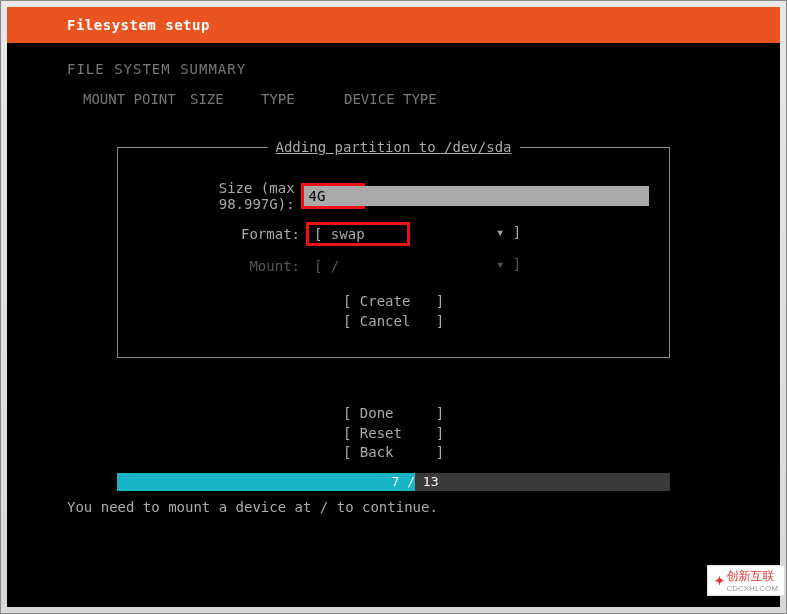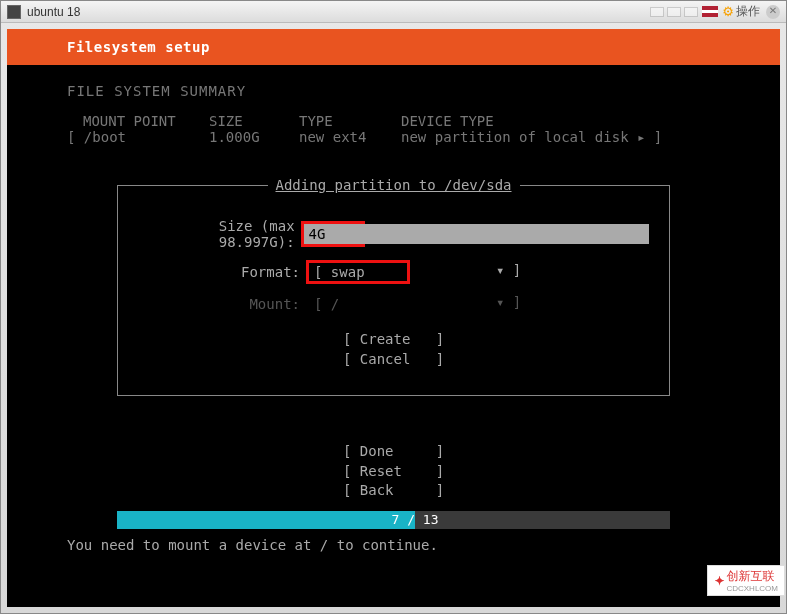--- a/index.html
+++ b/index.html
@@ -83,21 +83,21 @@
     padding: 18px 60px 4px 60px;
     color: #777;
   }
   .section-title {
     color: #777;
     letter-spacing: 1px;
     margin-bottom: 14px;
   }
   .table-header, .table-row {
     display: flex;
-    gap: 22px;
+    gap: 3px;
     white-space: pre;
   }
   .col-mount { width: 120px; }
   .col-size { width: 68px; }
   .col-type { width: 80px; }
   .col-devtype { flex: 1; }
 
   .dialog {
     border: 1px solid #888;
     margin: 40px 50px 0 50px;
@@ -206,54 +206,36 @@
     font-size: 8px;
     color: #999;
     display: block;
     line-height: 1;
   }
 </style>
 </head>
 <body>
 
 <div class="window-frame">
-  <div class="titlebar">
-    <span class="vm-icon"></span>
-    <span>ubuntu 18</span>
-    <span class="titlebar-spacer"></span>
-    <span class="titlebar-btn"></span>
-    <span class="titlebar-btn"></span>
-    <span class="titlebar-btn"></span>
-    <span class="titlebar-flag"></span>
-    <span class="titlebar-gear">⚙</span>
-    <span class="titlebar-action">操作</span>
-    <span class="titlebar-close">✕</span>
-  </div>
 
   <div class="screen">
     <div class="header-bar">
       <span>Filesystem setup</span>
     </div>
 
     <div class="content">
       <div class="section-title">FILE SYSTEM SUMMARY</div>
 
       <div class="table-header">
         <span class="col-mount" style="padding-left:16px">MOUNT POINT</span>
         <span class="col-size">SIZE</span>
         <span class="col-type">TYPE</span>
         <span class="col-devtype">DEVICE TYPE</span>
       </div>
 
-      <div class="table-row">
-        <span class="col-mount">[ /boot</span>
-        <span class="col-size">1.000G</span>
-        <span class="col-type">new ext4</span>
-        <span class="col-devtype">new partition of local disk ▸ ]</span>
-      </div>
 
       <div class="dialog">
         <div class="dialog-title">Adding partition to /dev/sda</div>
 
         <div class="form-row">
           <span class="form-label">Size (max 98.997G):</span>
           <span class="hl-size highlight">
             <input class="input-box" style="width: 60px;" value="4G_">
           </span>
             <input class="input-box" style="width: 298px; margin-left: -2px;">

